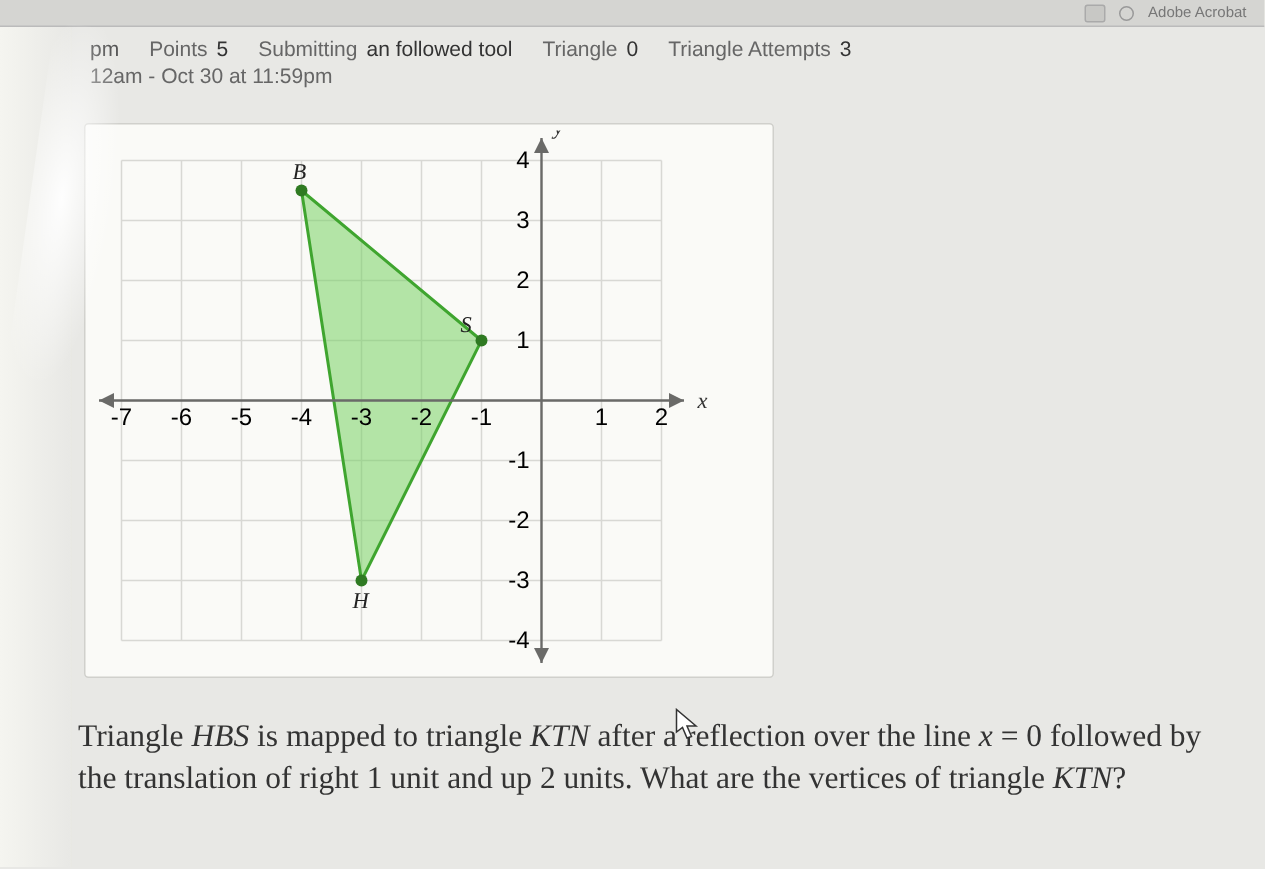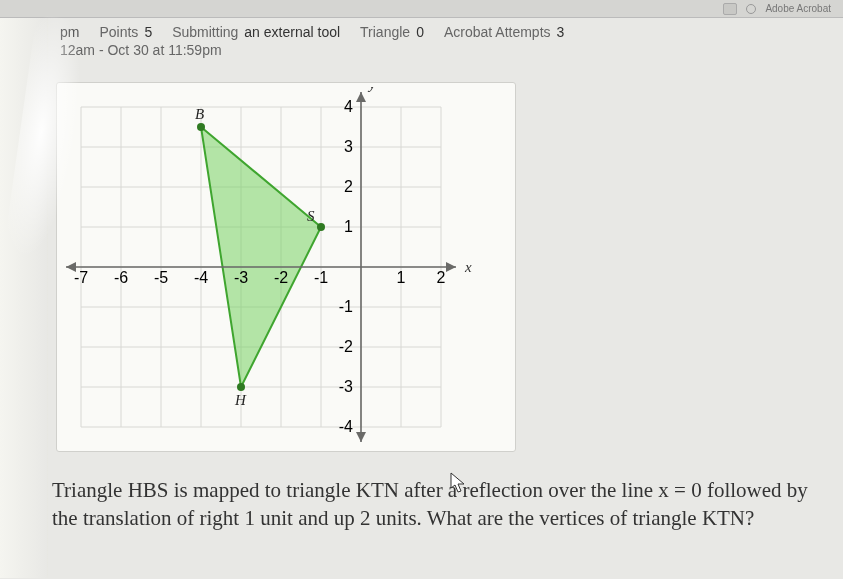--- a/index.html
+++ b/index.html
@@ -69,21 +69,21 @@
     .vlabel { font-size: 15px; font-style: italic; font-family: "Times New Roman", serif; fill: #222; }
     .pt { fill: #2f7a22; }
     .arrow { fill: #6a6a68; }
     .question {
       font-family: "Times New Roman", Georgia, serif;
       font-size: 21px;
       color: #333;
       line-height: 1.35;
       padding: 0 20px 0 4px;
     }
-    .mi { }
+    .mi { font-style: italic; }
     .cursor {
       position: absolute;
       left: 450px; top: 472px;
       width: 16px; height: 22px;
     }
     .glare {
       position: absolute;
       left: 16px; top: 18px;
       width: 70px; height: 290px;
       background: radial-gradient(ellipse 50px 180px at 30% 40%, rgba(255,255,255,0.95), rgba(255,255,255,0) 70%);
@@ -107,28 +107,28 @@
 <div class="meta">
   <div class="group">
     <span>pm</span>
   </div>
   <div class="group">
     <span class="label">Points</span>
     <span class="val">5</span>
   </div>
   <div class="group">
     <span class="label">Submitting</span>
-    <span class="val">an external tool</span>
+    <span class="val">an followed tool</span>
   </div>
   <div class="group">
     <span class="label">Triangle</span>
     <span class="val">0</span>
   </div>
   <div class="group">
-    <span class="label">Acrobat Attempts</span>
+    <span class="label">Triangle Attempts</span>
     <span class="val">3</span>
   </div>
 </div>
 <div class="due">
   <span>12am - Oct 30 at 11:59pm</span>
 </div>
 
 <div class="content">
   <div class="graph-wrap">
     <svg class="graph" id="graph" width="450" height="360" viewBox="0 0 450 360">

